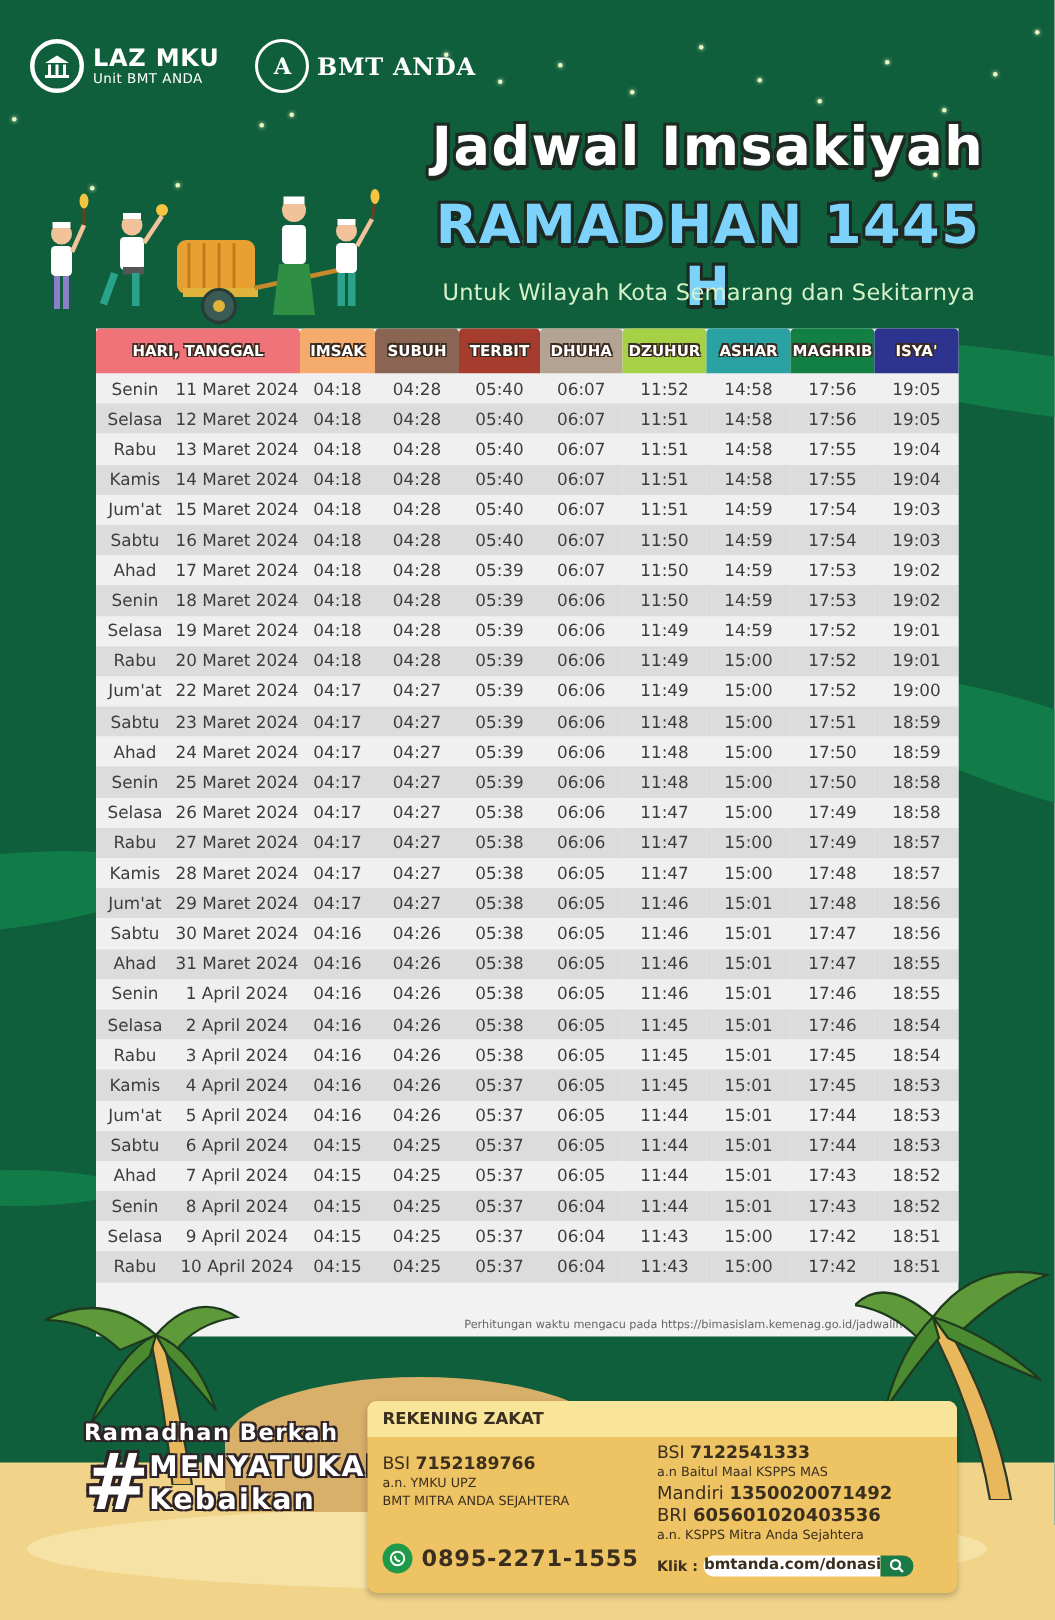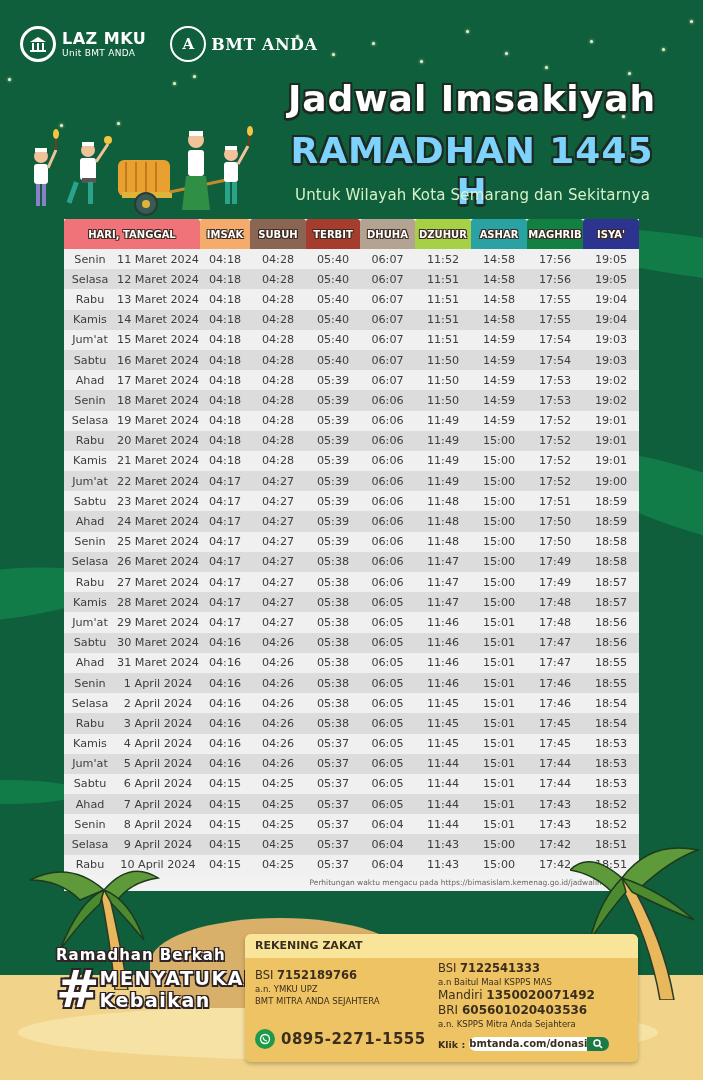--- a/index.html
+++ b/index.html
@@ -324,31 +324,20 @@
           <td>04:28</td>
           <td>05:39</td>
           <td>06:06</td>
           <td>11:49</td>
           <td>14:59</td>
           <td>17:52</td>
           <td>19:01</td>
         </tr>
         <tr>
           <td style="text-align: left;"><span style="display: inline-block; width: 52px; text-align: center;">Rabu</span><span style="display: inline-block; width: 84px; text-align: center;">20 Maret 2024</span></td>
-          <td>04:18</td>
-          <td>04:28</td>
-          <td>05:39</td>
-          <td>06:06</td>
-          <td>11:49</td>
-          <td>15:00</td>
-          <td>17:52</td>
-          <td>19:01</td>
-        </tr>
-        <tr>
-          <td style="text-align: left;"><span style="display: inline-block; width: 52px; text-align: center;">Kamis</span><span style="display: inline-block; width: 84px; text-align: center;">21 Maret 2024</span></td>
           <td>04:18</td>
           <td>04:28</td>
           <td>05:39</td>
           <td>06:06</td>
           <td>11:49</td>
           <td>15:00</td>
           <td>17:52</td>
           <td>19:01</td>
         </tr>
         <tr>

